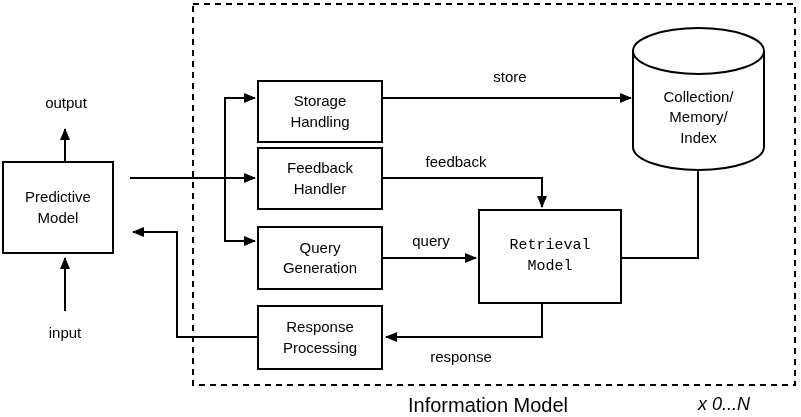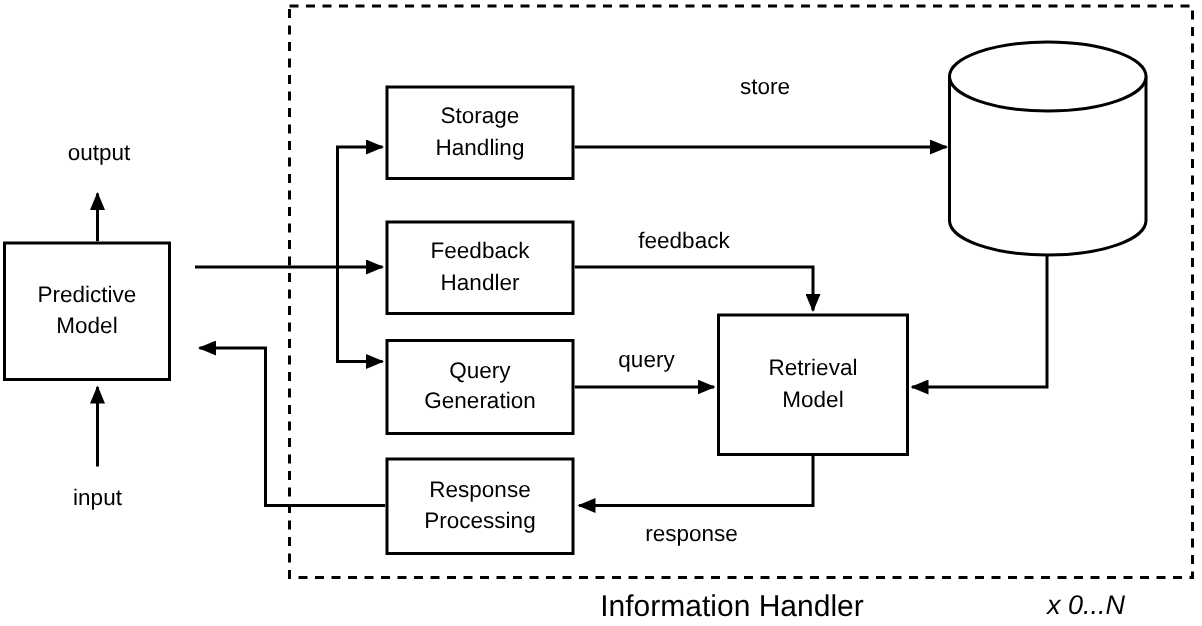--- a/index.html
+++ b/index.html
@@ -75,39 +75,42 @@
     <path d="M383,178 L542,178 L542,207" fill="none" stroke="#000" stroke-width="2" marker-end="url(#arrow)"></path>
     <path d="M383,258 L476,258" fill="none" stroke="#000" stroke-width="2" marker-end="url(#arrow)"></path>
     <path d="M698,170 L698,258 L608,258" fill="none" stroke="#000" stroke-width="2" marker-end="url(#arrow)"></path>
     <path d="M542,304 L542,337 L386,337" fill="none" stroke="#000" stroke-width="2" marker-end="url(#arrow)"></path>
     <path d="M257,337 L177,337 L177,232 L133,232" fill="none" stroke="#000" stroke-width="2" marker-end="url(#arrow)"></path>
   </svg>
 
   <div class="node" style="left:2px;top:161px;width:112px;height:93px;">Predictive
 Model</div>
 
-  <div class="node" style="left:257px;top:57px;width:126px;height:63px;">Storage
+  <div class="node" style="left:257px;top:80px;width:126px;height:63px;">Storage
 Handling</div>
 
   <div class="node" style="left:257px;top:147px;width:126px;height:63px;">Feedback
 Handler</div>
 
   <div class="node" style="left:257px;top:226px;width:126px;height:64px;">Query
 Generation</div>
 
   <div class="node" style="left:257px;top:305px;width:126px;height:65px;">Response
 Processing</div>
 
-  <div class="node" style="left:478px;top:209px;width:128px;height:95px;">Retrieval
+  <div class="node" style="left:478px;top:209px;width:144px;height:95px;font-family:Liberation Mono, monospace;">Retrieval
 Model</div>
 
+  <div class="cyl-label" style="left:633px;top:87px;width:131px;">Collection/
+Memory/
+Index</div>
 
   <div class="edge-label" style="left:66px;top:102px;text-align:center;">output</div>
   <div class="edge-label" style="left:65px;top:332px;text-align:center;">input</div>
-  <div class="edge-label" style="left:510px;top:58px;">store</div>
+  <div class="edge-label" style="left:510px;top:76px;">store</div>
   <div class="edge-label" style="left:456px;top:161px;">feedback</div>
   <div class="edge-label" style="left:431px;top:240px;">query</div>
   <div class="edge-label" style="left:461px;top:356px;">response</div>
 
-  <div class="frame-title" style="left:488px;top:405px;">Information Handler</div>
+  <div class="frame-title" style="left:488px;top:405px;">Information Model</div>
   <div class="frame-mult" style="left:724px;top:404px;font-style:italic;">x 0...N</div>
 
 </div>
 
 </body></html>

